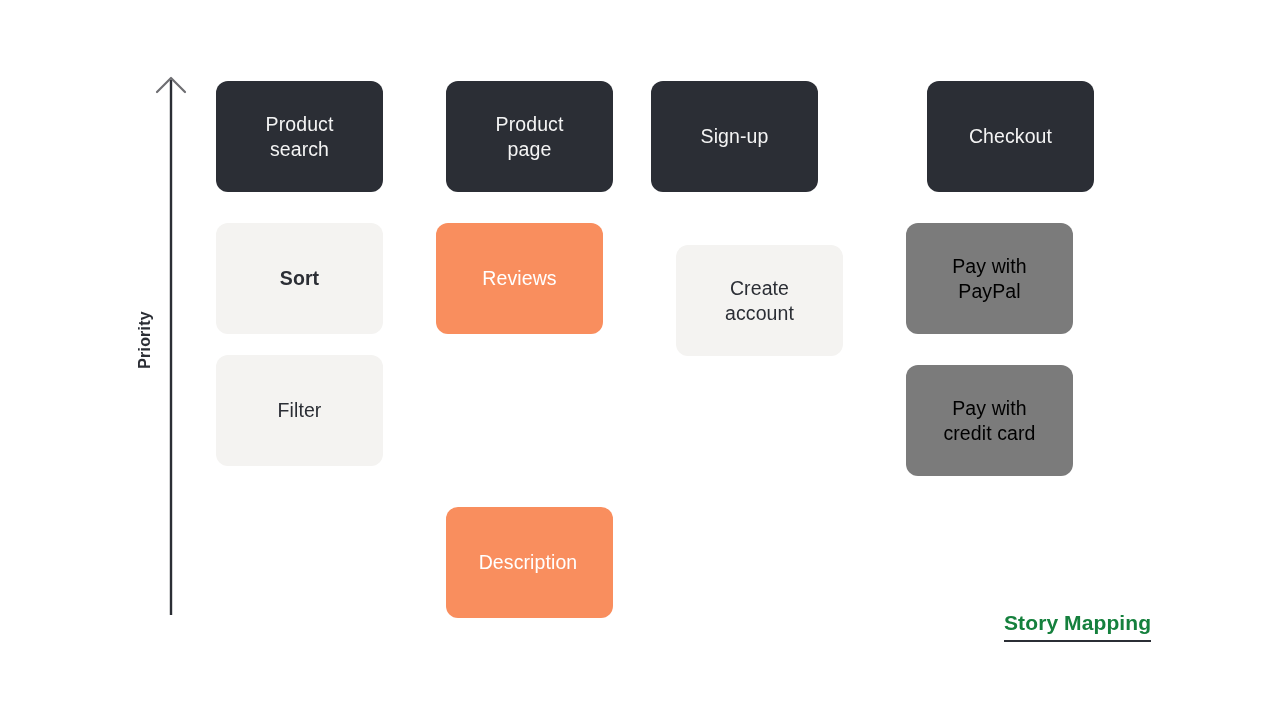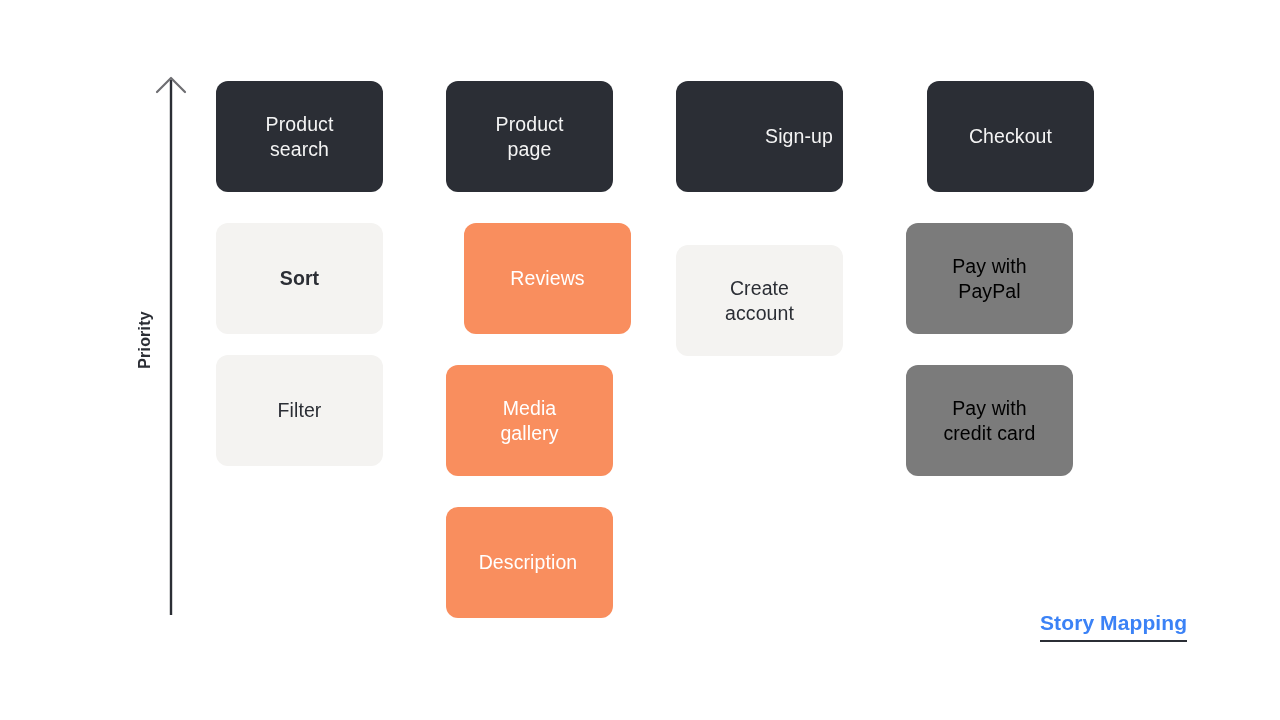--- a/index.html
+++ b/index.html
@@ -75,26 +75,26 @@
 
   .card.orange { background: #f98e5e; }
   .card.orange .card-label { color: #ffffff; }
 
   .card.gray   { background: #7b7b7b; }
   .card.gray .card-label   { color: #000000; }
 
   
   .caption {
     position: absolute;
-    left: 1040px;
+    left: 1004px;
     top: 610px;
     font-family: "Liberation Sans", sans-serif;
     font-size: 21px;
     font-weight: bold;
-    color: #3b82f6;
+    color: #15803d;
     letter-spacing: 0.1px;
     border-bottom: 2px solid #2b2e35;
     padding-bottom: 4px;
     line-height: 26px;
     white-space: nowrap;
   }
 </style>
 </head>
 <body>
 
@@ -115,32 +115,28 @@
     <span class="card-label">Sort</span>
   </div>
   <div class="card light" style="left:216px; top:355px;">
     <span class="card-label">Filter</span>
   </div>
 
   <div class="card dark" style="left:446px; top:81px;">
     <span class="card-label">Product
 page</span>
   </div>
-  <div class="card orange" style="left:464px; top:223px;">
+  <div class="card orange" style="left:436px; top:223px;">
     <span class="card-label">Reviews</span>
-  </div>
-  <div class="card orange" style="left:446px; top:365px;">
-    <span class="card-label">Media
-gallery</span>
   </div>
   <div class="card orange" style="left:446px; top:507px;padding-left:7px;">
     <span class="card-label">Description</span>
   </div>
 
-  <div class="card dark" style="left:676px; top:81px;justify-content:flex-end;">
+  <div class="card dark" style="left:651px; top:81px;">
     <span class="card-label">Sign-up</span>
   </div>
   <div class="card light" style="left:676px; top:223px;margin-top:22px;">
     <span class="card-label">Create
 account</span>
   </div>
 
   <div class="card dark" style="left:927px; top:81px;align-items:center;">
     <span class="card-label">Checkout</span>
   </div>

